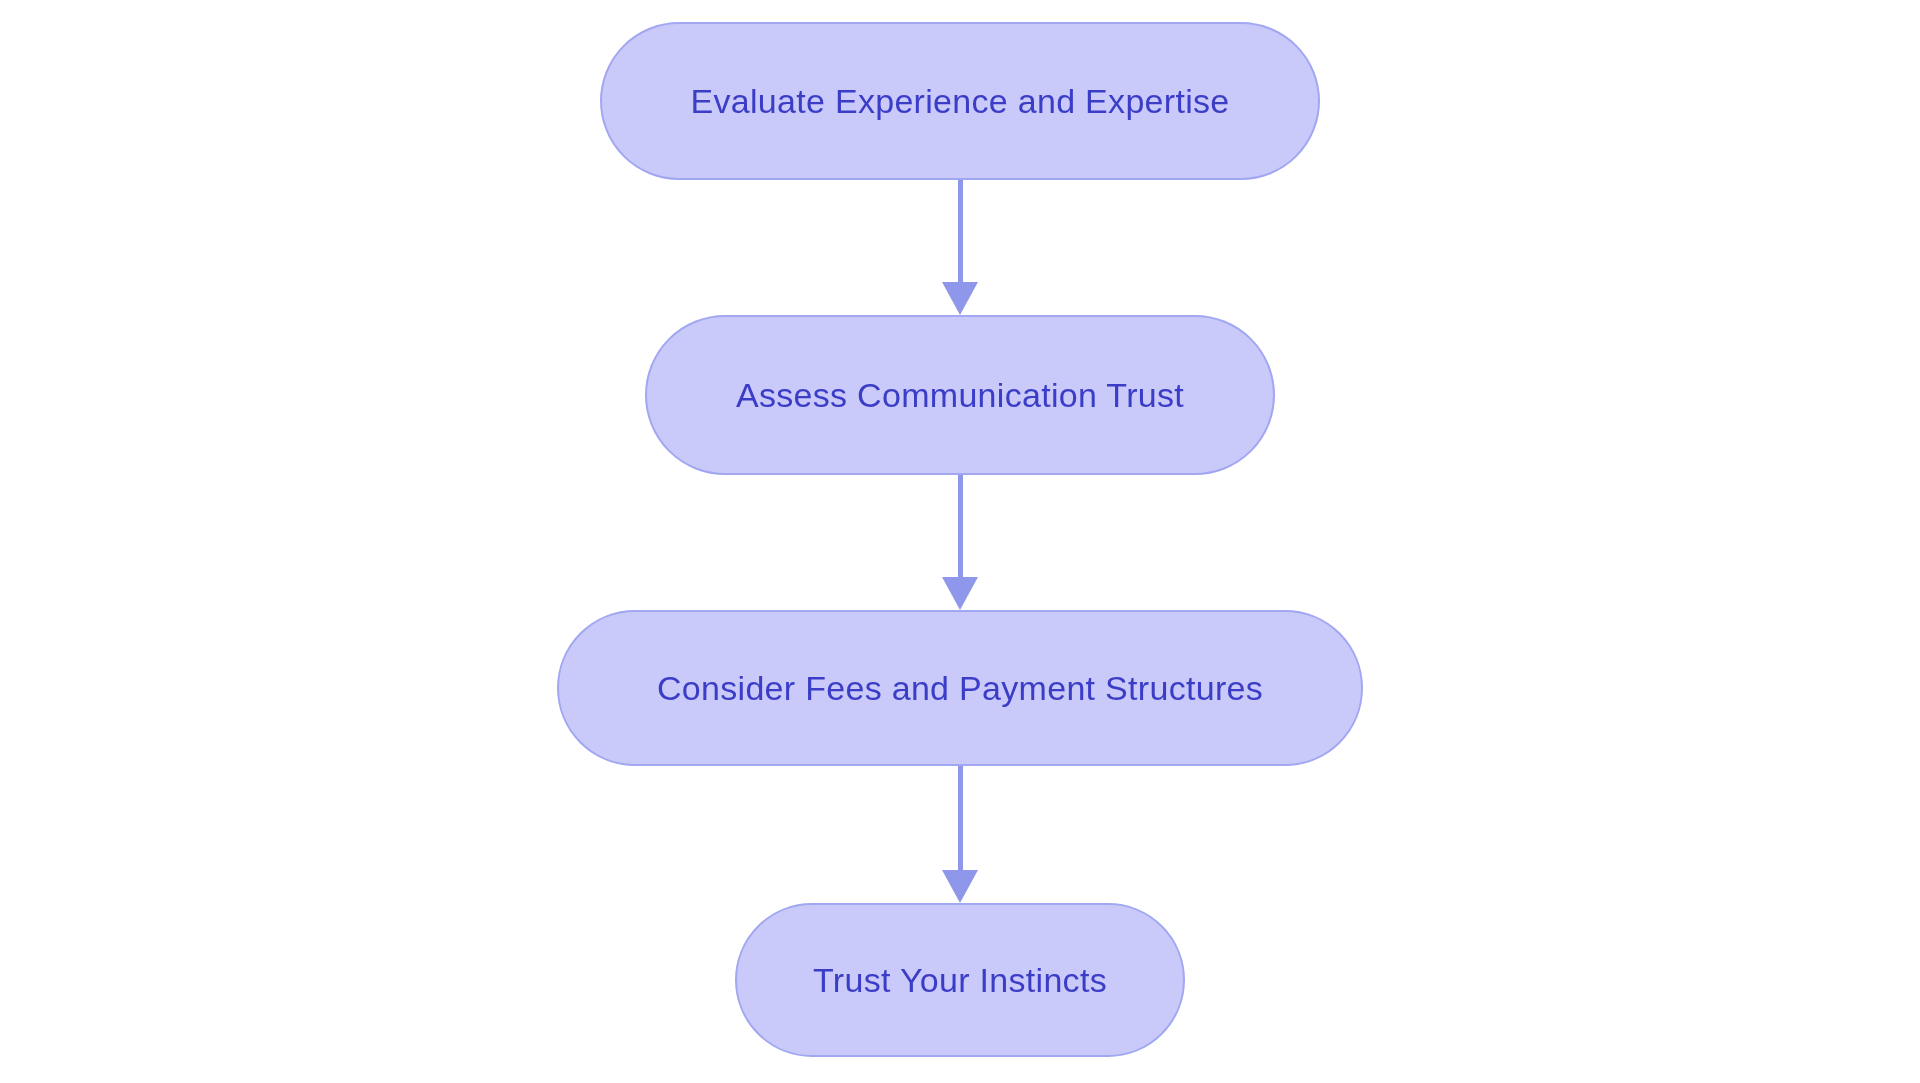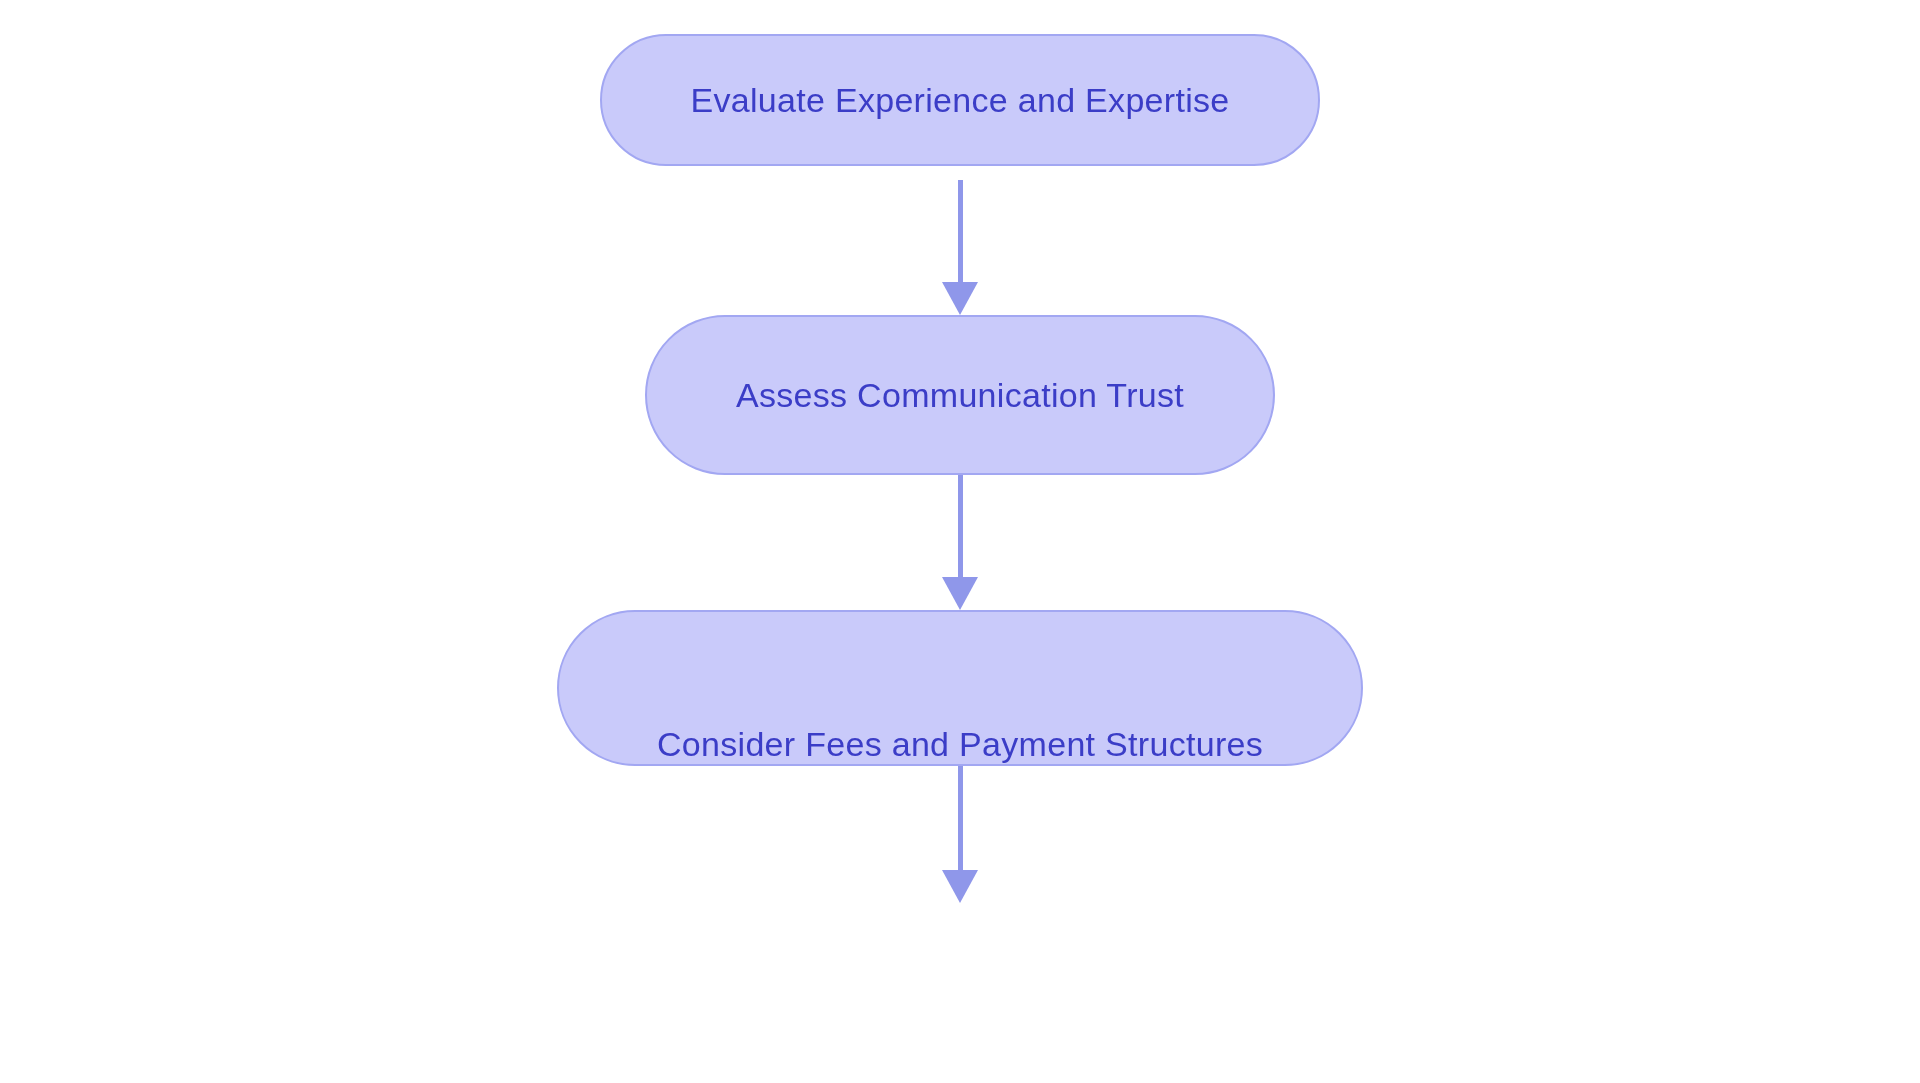--- a/index.html
+++ b/index.html
@@ -23,23 +23,23 @@
     justify-content: center;
     background: var(--node-fill, #c9cafa);
     border: 2px solid var(--node-border, #a2a7f2);
     border-radius: 999px;
     color: var(--node-text, #3b3dc7);
     font-size: 34px;
     font-weight: 400;
     letter-spacing: 0.3px;
     text-align: center;
   }
-  .node-1 { left: 600px; top: 22px;  width: 720px; height: 132px; margin-top: 12px; }
+  .node-1 { left: 600px; top: 22px;  width: 720px; height: 158px; }
   .node-2 { left: 645px; top: 315px; width: 630px; height: 160px; }
-  .node-3 { left: 557px; top: 610px; width: 806px; height: 156px; align-items: flex-end; }
+  .node-3 { left: 557px; top: 610px; width: 806px; height: 156px; }
   .node-4 { left: 735px; top: 903px; width: 450px; height: 154px; }
 
   .arrow {
     position: absolute;
     width: 36px;
     display: flex;
     flex-direction: column;
     align-items: center;
   }
   .arrow-1 { left: 942px; top: 180px; height: 135px; }
@@ -83,14 +83,17 @@
 
   <div class="node node-3">
     <span class="node-label">Consider Fees and Payment Structures</span>
   </div>
 
   <div class="arrow arrow-3">
     <div class="arrow-line"></div>
     <div class="arrow-head"></div>
   </div>
 
+  <div class="node node-4">
+    <span class="node-label">Trust Your Instincts</span>
+  </div>
 
 </div>
 
 </body></html>

